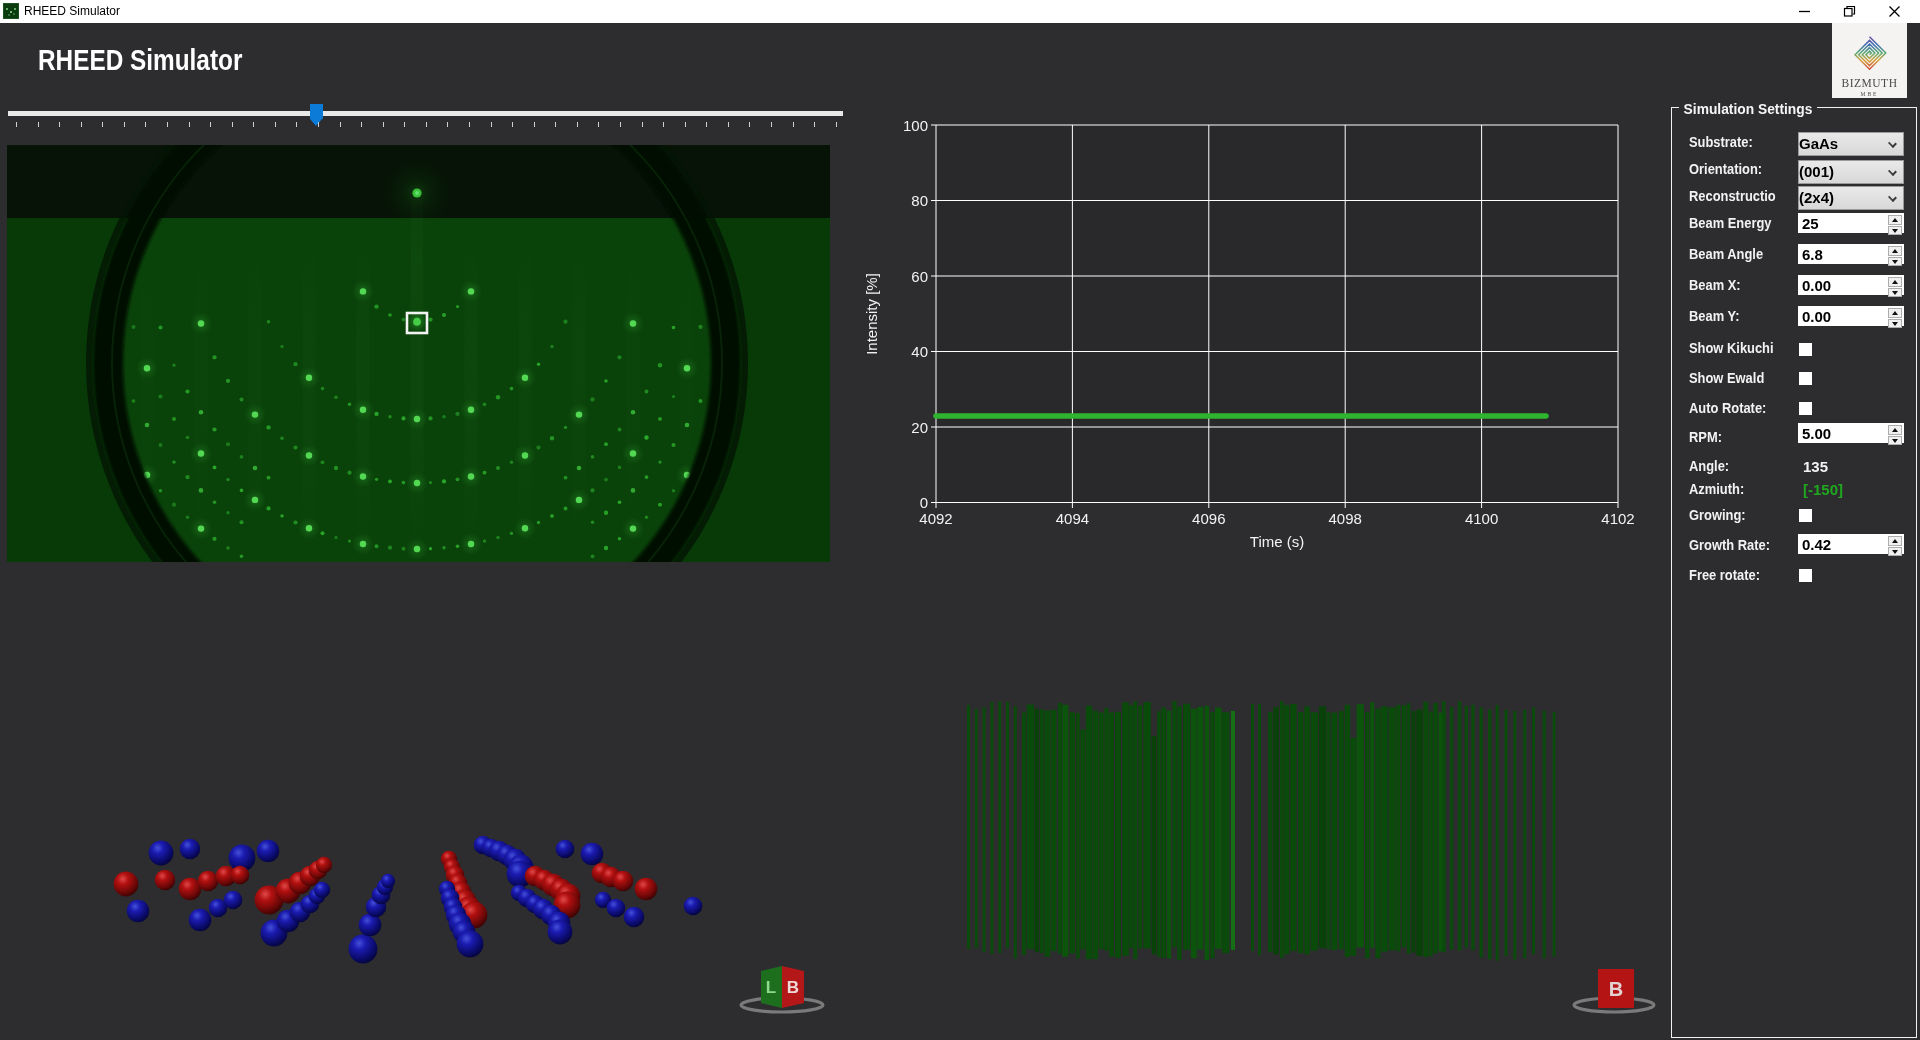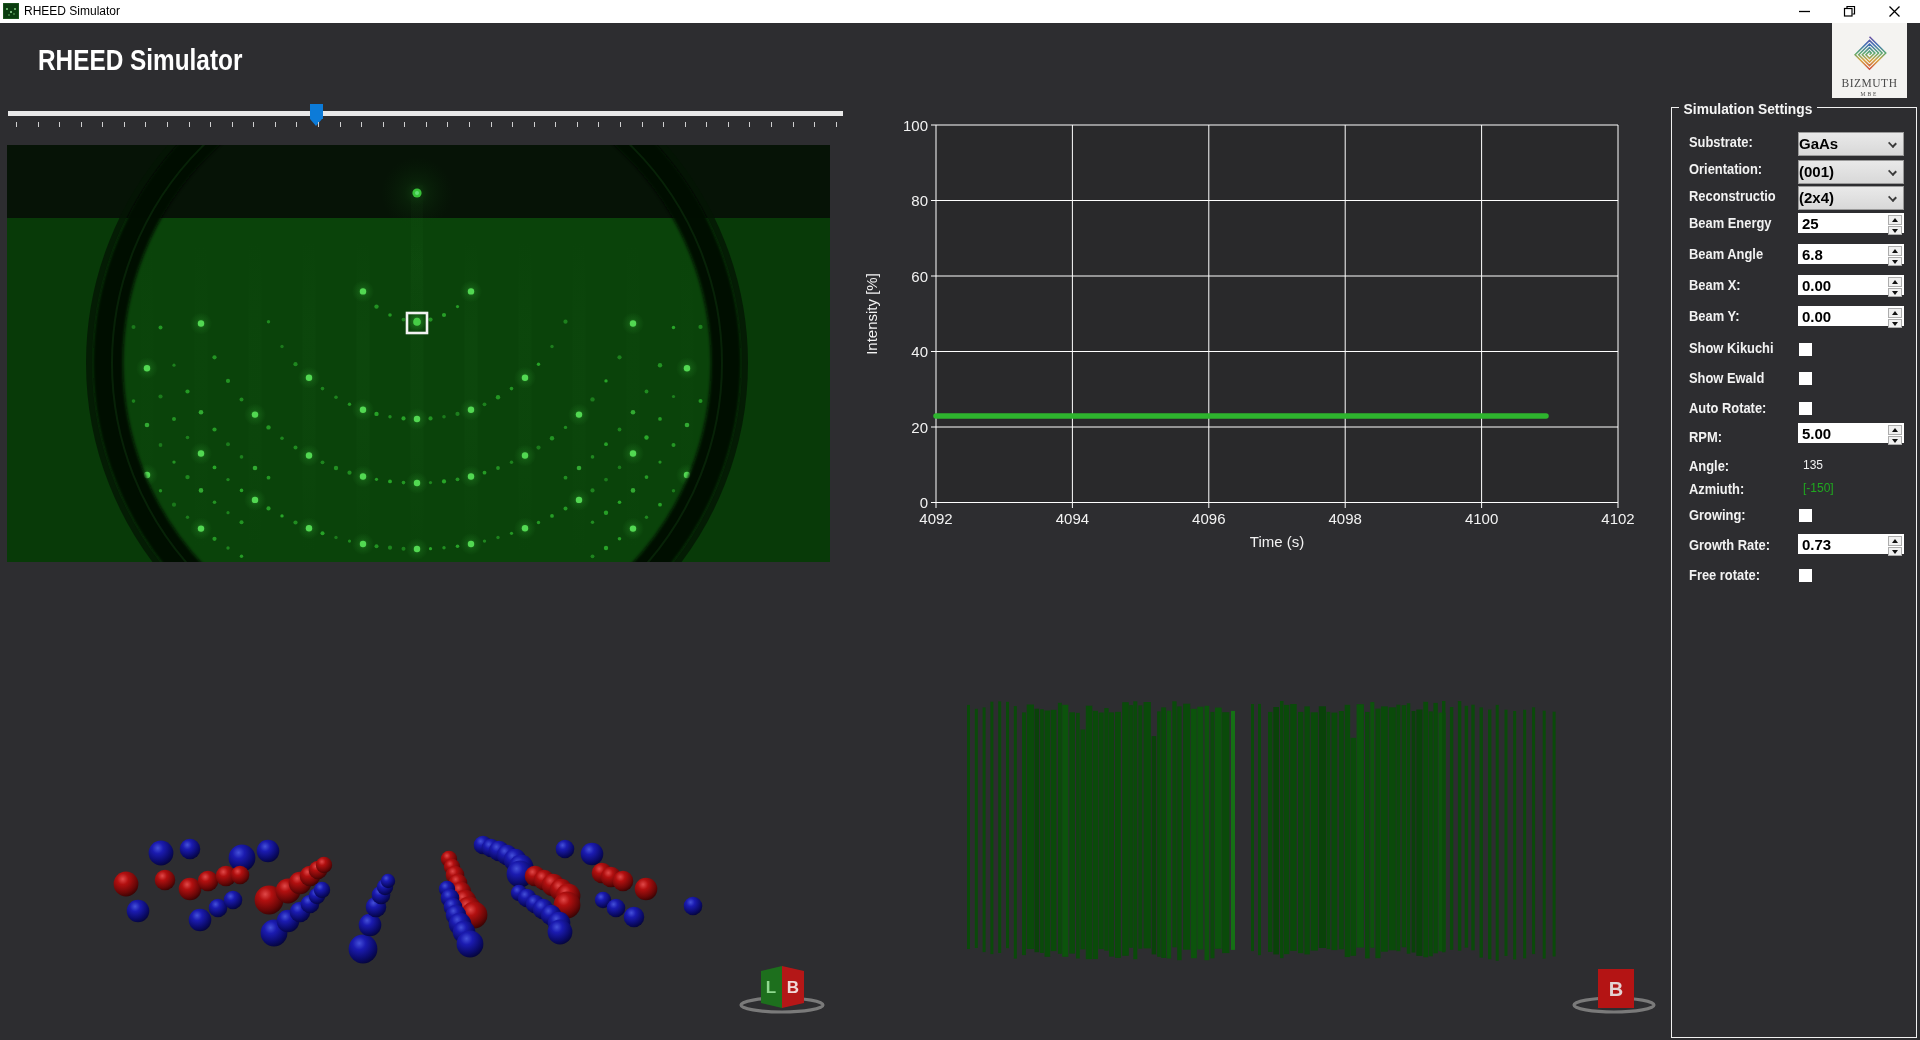--- a/index.html
+++ b/index.html
@@ -16,21 +16,21 @@
 .sdd { position:absolute; left:1798px; width:106px; height:24px; background:linear-gradient(#e9e9e9,#d8d8d8); border:1px solid #9a9a9a; font-size:15px; font-weight:bold; color:#000; line-height:22px; }
 .chev { position:absolute; right:7px; top:7px; width:7px; height:7px; border-right:2px solid #3a3a3a; border-bottom:2px solid #3a3a3a; transform:rotate(45deg) scale(1,0.8); }
 .snum { position:absolute; left:1798px; width:106px; height:20px; background:#ffffff; }
 .nv { position:absolute; left:4px; top:2px; font-size:15px; font-weight:bold; color:#000; }
 .spin { position:absolute; right:2px; top:2px; width:14px; height:20px; }
 .sb { position:absolute; left:0; width:14px; height:9.5px; background:#f0f0f0; border:1px solid #acacac; }
 .sb2 { top:10.5px; }
 .tu { position:absolute; left:3.2px; top:2px; width:0; height:0; border-left:3.5px solid transparent; border-right:3.5px solid transparent; border-bottom:4.5px solid #101010; }
 .td { position:absolute; left:3.2px; top:2.5px; width:0; height:0; border-left:3.5px solid transparent; border-right:3.5px solid transparent; border-top:4.5px solid #101010; }
 .scb { position:absolute; left:1799px; width:13px; height:13px; background:#ffffff; }
-.sval { position:absolute; left:1803px; font-size:12px; font-weight:normal; }
+.sval { position:absolute; left:1803px; font-size:15px; font-weight:bold; }
 </style></head><body>
 <div class="titlebar"></div>
 <svg style="position:absolute;left:3px;top:3px" width="16" height="16" viewBox="0 0 16 16">
 <rect x="0" y="0" width="16" height="16" fill="#0b3c10" stroke="#2a6b2a" stroke-width="1"></rect>
 <circle cx="4" cy="6" r="1" fill="#7fd07f"></circle>
     <circle cx="8" cy="9" r="1" fill="#9fe09f"></circle>
 <circle cx="12" cy="6" r="1" fill="#7fd07f"></circle>
     <circle cx="6" cy="12" r="0.8" fill="#6fc06f"></circle>
 <circle cx="11" cy="11" r="0.8" fill="#6fc06f"></circle>
   </svg>
@@ -449,21 +449,21 @@
     </span>
   </div>
 <div class="slbl" style="top:457px">Angle:</div>
 <div class="sval" style="top:458px;color:#f2f2f2">135</div>
 <div class="slbl" style="top:480px">Azmiuth:</div>
 <div class="sval" style="top:481px;color:#1fa81f">[-150]</div>
 <div class="slbl" style="top:506px">Growing:</div>
 <div class="scb" style="top:509px"></div>
 <div class="slbl" style="top:536px">Growth Rate:</div>
 <div class="snum" style="top:534px">
-    <span class="nv">0.73</span>
+    <span class="nv">0.42</span>
     <span class="spin">
       <span class="sb">
         <i class="tu"></i>
       </span>
       <span class="sb sb2">
         <i class="td"></i>
       </span>
     </span>
   </div>
 <div class="slbl" style="top:566px">Free rotate:</div>

